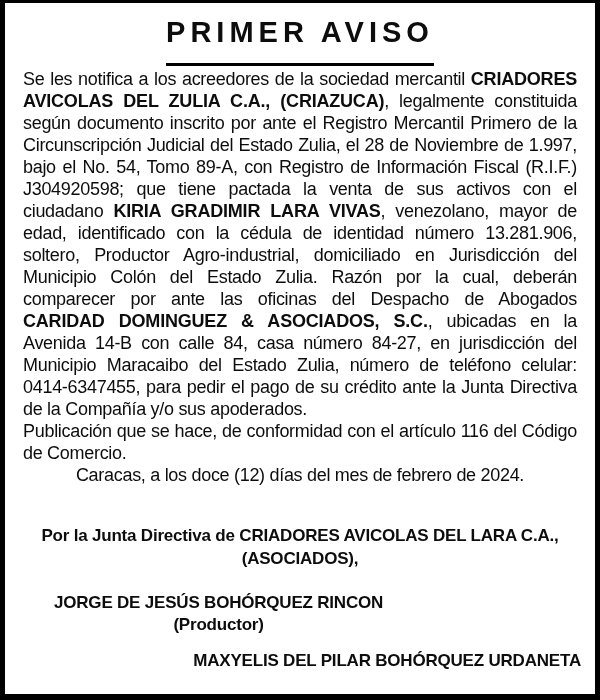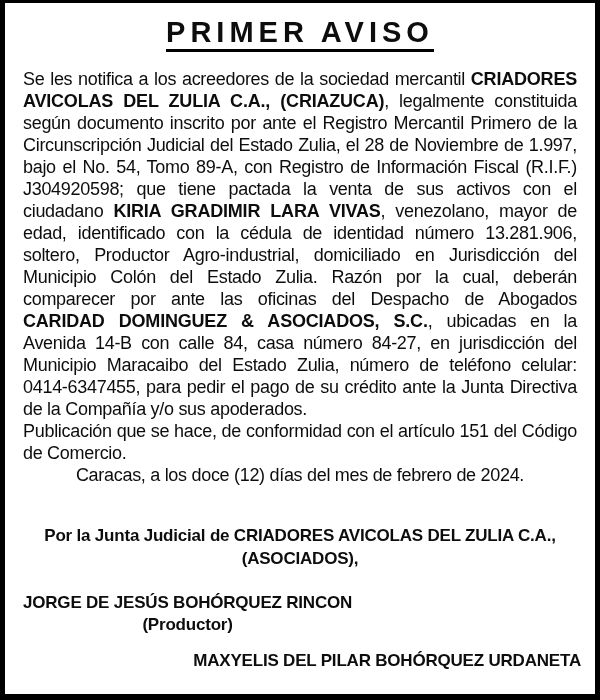--- a/index.html
+++ b/index.html
@@ -23,21 +23,21 @@
   .title {
     text-align: center;
     margin-top: 13px;
     font-weight: 700;
     font-size: 29px;
     letter-spacing: 5px;
     color: #0d0d0d;
   }
   .title .underline {
     border-bottom: 3px solid #000000;
-    padding-bottom: 1px;
+    padding-bottom: 15px;
   }
   .content {
     margin: 18px 18px 0 18px;
     font-size: 18px;
     line-height: 22px;
     letter-spacing: -0.3px;
     text-align: justify;
   }
   .content p { margin: 0; }
   .content b { letter-spacing: -0.2px; }
@@ -57,37 +57,38 @@
   .sig-row { padding: 0 14px 0 18px; }
   .sig-row.left  { margin-top: 22px; text-align: left; }
   .sig-row.right { margin-top: 14px; text-align: right; padding-left: 28px; }
   .sig {
     display: inline-block;
     text-align: center;
     font-weight: 700;
     font-size: 17px;
     line-height: 22px;
     letter-spacing: -0.2px;
+    margin-left: 31px;
   }
 </style>
 </head>
 <body>
 
 <div class="page">
 
   <h1 class="title"><span class="underline">PRIMER AVISO</span></h1>
 
   <div class="content">
     <p id="paragraph-main"><span>Se les notifica a los acreedores de la sociedad mercantil </span><b>CRIADORES AVICOLAS DEL ZULIA C.A., (CRIAZUCA)</b><span>, legalmente constituida según documento inscrito por ante el Registro Mercantil Primero de la Circunscripción Judicial del Estado Zulia, el 28 de Noviembre de 1.997, bajo el No. 54, Tomo 89-A, con Registro de Información Fiscal (R.I.F.) J304920598; que tiene pactada la venta de sus activos con el ciudadano </span><b>KIRIA GRADIMIR LARA VIVAS</b><span>, venezolano, mayor de edad, identificado con la cédula de identidad número 13.281.906, soltero, Productor Agro-industrial, domiciliado en Jurisdicción del Municipio Colón del Estado Zulia. Razón por la cual, deberán comparecer por ante las oficinas del Despacho de Abogados </span><b>CARIDAD DOMINGUEZ &amp; ASOCIADOS, S.C.</b><span>, ubicadas en la Avenida 14-B con calle 84, casa número 84-27, en jurisdicción del Municipio Maracaibo del Estado Zulia, número de teléfono celular: 0414-6347455, para pedir el pago de su crédito ante la Junta Directiva de la Compañía y/o sus apoderados.</span></p>
-    <p>Publicación que se hace, de conformidad con el artículo 151 del Código de Comercio.</p>
+    <p>Publicación que se hace, de conformidad con el artículo 116 del Código de Comercio.</p>
     <p class="dateline">Caracas, a los doce (12) días del mes de febrero de 2024.</p>
   </div>
 
   <div class="board">
-    <div>Por la Junta Judicial de CRIADORES AVICOLAS DEL ZULIA C.A.,</div>
+    <div>Por la Junta Directiva de CRIADORES AVICOLAS DEL LARA C.A.,</div>
     <div>(ASOCIADOS),</div>
   </div>
 
   <div class="sig-row left">
     <div class="sig">
       <div>JORGE DE JESÚS BOHÓRQUEZ RINCON</div>
       <div>(Productor)</div>
     </div>
   </div>
 

